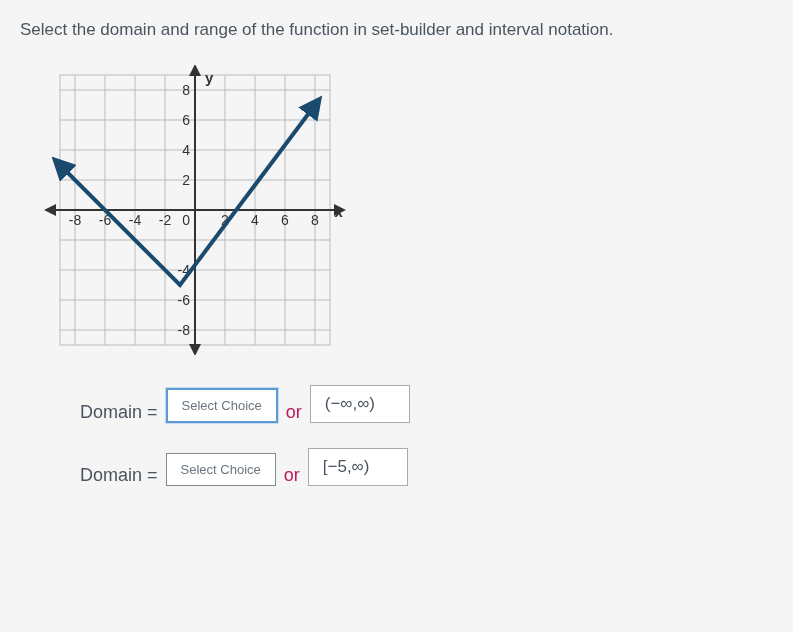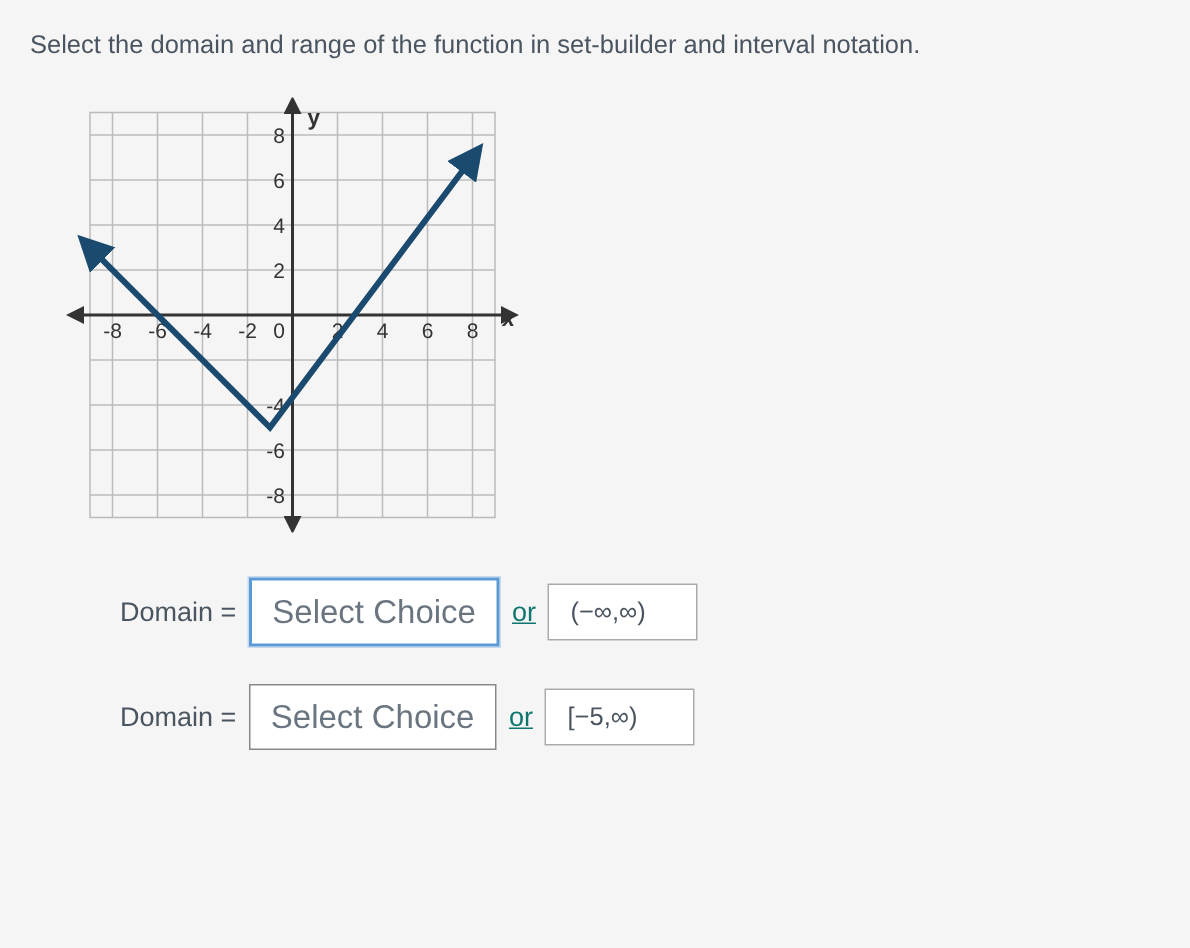--- a/index.html
+++ b/index.html
@@ -17,47 +17,47 @@
     }
     .graph-container {
       margin: 10px 0 30px 0;
     }
     svg.graph {
       display: block;
     }
     .answer-row {
       margin: 25px 0 25px 60px;
       display: flex;
-      align-items: center;
+      align-items: flex-end;
       gap: 8px;
       font-size: 18px;
       color: #4a5560;
     }
     .select-box {
       border: 1px solid #888;
       padding: 8px 14px;
-      font-size: 22px;
+      font-size: 13px;
       color: #6a7580;
       background: #fff;
       cursor: pointer;
       font-family: inherit;
     }
     .select-box.active {
       border: 2px solid #5b9bd5;
       box-shadow: 0 0 0 1px rgba(91,155,213,0.3);
     }
     .value-box {
       border: 1px solid #aaa;
       padding: 8px 18px 8px 14px;
       font-size: 17px;
       color: #4a5560;
       background: #fff;
       min-width: 100px;
     }
-    .or-text { color: #0f766e; text-decoration: underline; }
+    .or-text { color: #be185d; }
     .eq-text { color: #4a5560; }
   </style>
 </head>
 <body>
 
 <div class="question">Select the domain and range of the function in set-builder and interval notation.</div>
 
 <div class="graph-container">
   <svg class="graph" width="360" height="290" viewBox="0 0 360 290">
     <defs>

